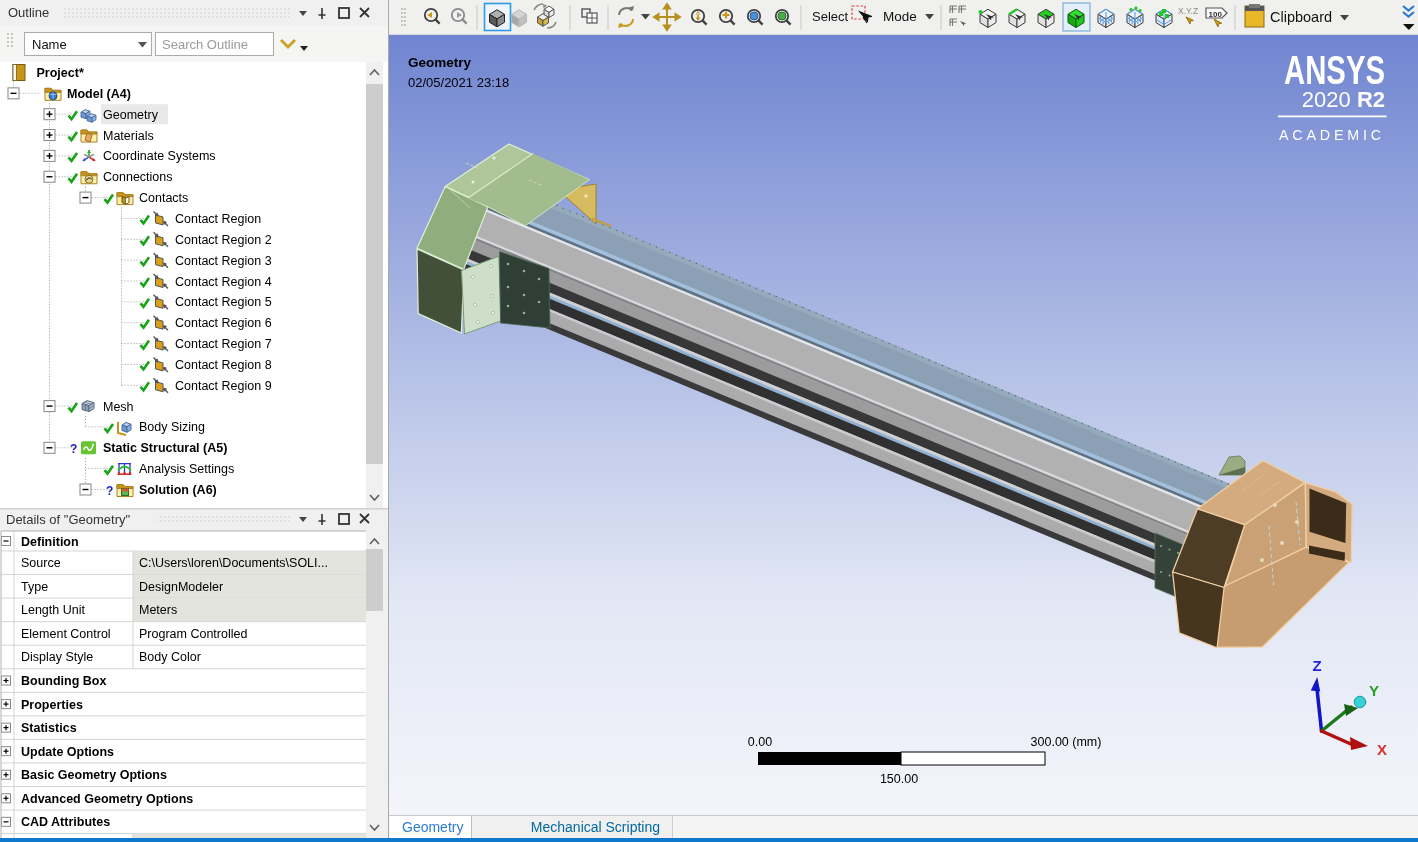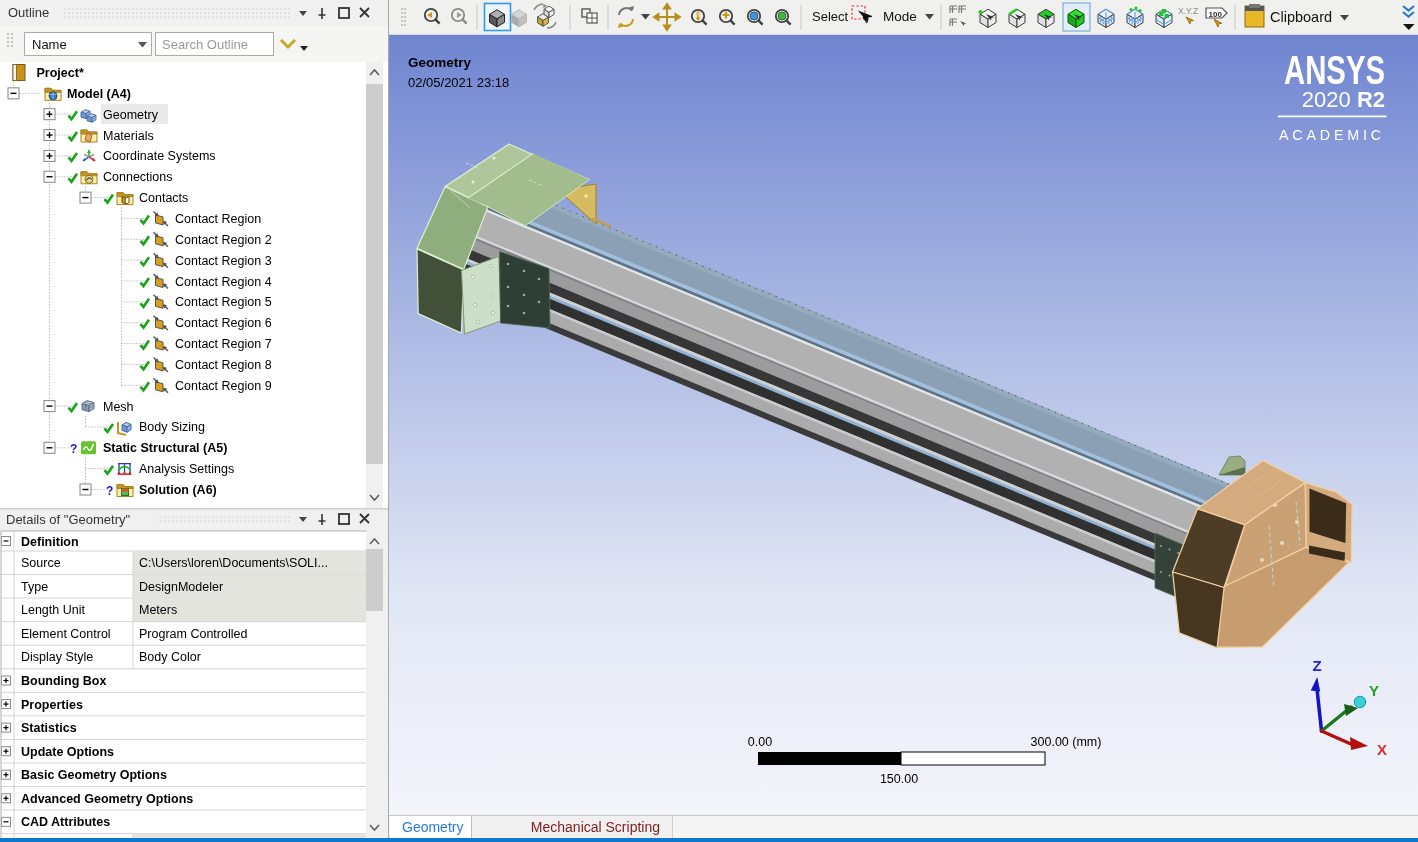--- a/index.html
+++ b/index.html
@@ -582,15 +582,15 @@
           <circle cx="1360" cy="702" r="5.8" fill="#39d0d8" stroke="#1a9aa8" stroke-width="1"></circle>
           <path d="M1321.5 731 L1352 744.5" stroke="#b01010" stroke-width="3.5"></path>
           <path d="M1350 737 l18 9 -17 4 z" fill="#b01010"></path>
         </g>
         <text x="1317" y="671" font-size="15" font-weight="bold" fill="#2222d8" text-anchor="middle" font-family="Liberation Sans, sans-serif">Z</text>
         <text x="1374" y="696" font-size="15" font-weight="bold" fill="#22a022" text-anchor="middle" font-family="Liberation Sans, sans-serif">Y</text>
         <text x="1382" y="755" font-size="15" font-weight="bold" fill="#d83030" text-anchor="middle" font-family="Liberation Sans, sans-serif">X</text>
       </svg></div>
 <div id="tabs">
 <div class="tab" style="left:1px;width:57px;background:#fff;color:#2c7cd6;border-right:1px solid #c0c0c0;">Geometry</div>
-<div class="tab" style="left:83px;width:145px;background:#f0f0f0;color:#7f1d1d;border-right:1px solid #d0d0d0;padding-left:43px;">Mechanical Scripting</div>
+<div class="tab" style="left:83px;width:145px;background:#f0f0f0;color:#0369a1;border-right:1px solid #d0d0d0;padding-left:43px;">Mechanical Scripting</div>
 </div>
 <div id="bluestrip"></div>
 </div>
 </body></html>

